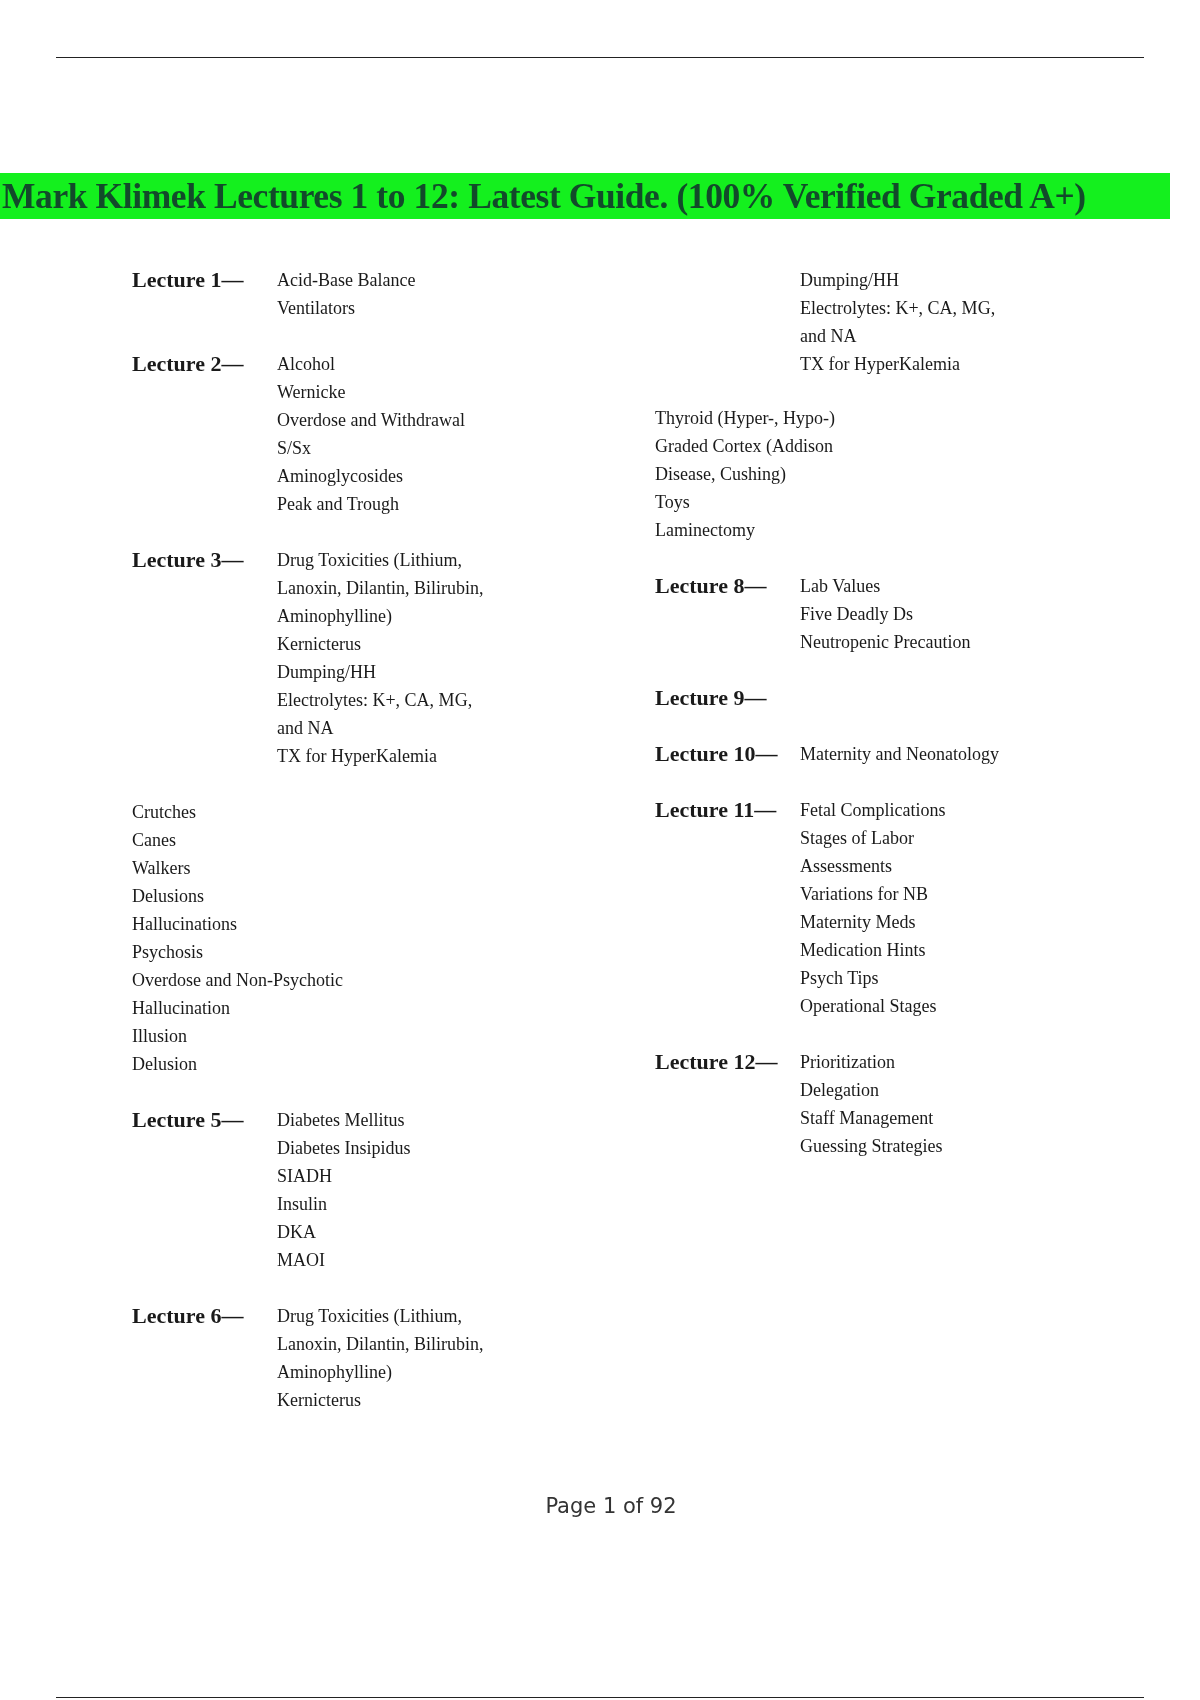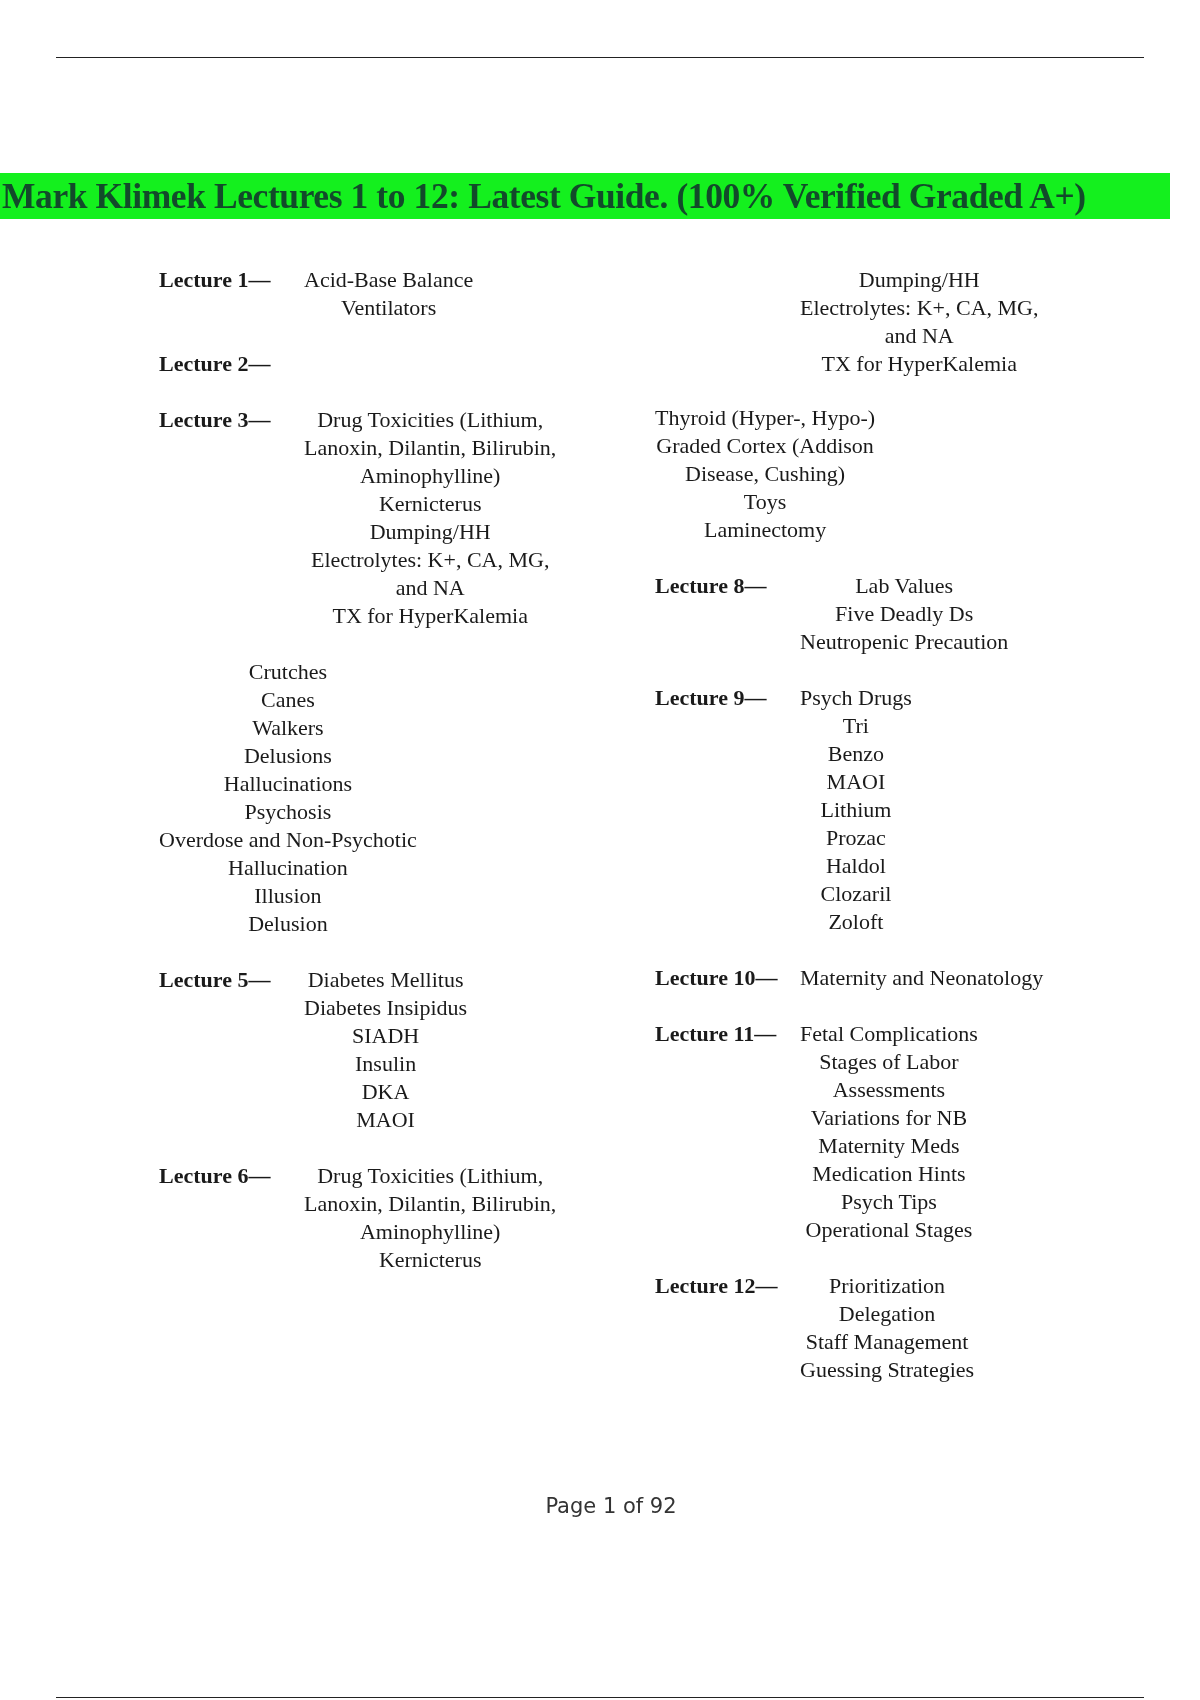--- a/index.html
+++ b/index.html
@@ -3,46 +3,54 @@
   <meta charset="utf-8">
   <style>
     html, body { margin: 0; padding: 0; background: #ffffff; }
     body { width: 1200px; height: 1700px; position: relative; overflow: hidden; font-family: "Liberation Serif", serif; color: #1a1a1a; }
     .hr { position: absolute; left: 56px; width: 1088px; height: 0; border-top: 1.5px solid #222; }
     .hr.top { top: 57px; }
     .hr.bottom { top: 1697px; }
     .title-bar { position: absolute; left: 0; top: 173px; width: 1170px; height: 46px; background: #14f01e; }
     .title { position: absolute; left: 2px; top: 175px; font-family: "Liberation Serif", serif; font-weight: bold; font-size: 36px; line-height: 42px; color: #124a2a; white-space: nowrap; letter-spacing: -0.4px; transform: scaleX(0.985); transform-origin: left; }
     .col { position: absolute; top: 266px; }
-    .col.left { left: 159px; }
+    .col.left { left: 132px; }
     .col.right { left: 655px; }
     .lec { display: flex; margin-bottom: 28px; }
     .lec.cont { margin-left: 145px; }
     .lec-label { width: 145px; font-weight: bold; font-size: 22px; line-height: 28px; white-space: nowrap; }
-    .topics { font-size: 22px; line-height: 28px; text-align: center; }
+    .topics { font-size: 18px; line-height: 28px; }
     .topic { white-space: nowrap; }
     .footer { position: absolute; top: 1494px; left: 0; width: 1222px; text-align: center; font-family: "DejaVu Sans", sans-serif; font-size: 21px; color: #333; }
   </style>
 </head>
 <body>
 
 <div class="hr top"></div>
 <div class="title-bar"></div>
 <div class="title">Mark Klimek Lectures 1 to 12: Latest Guide. (100% Verified Graded A+)</div>
 
 <div class="col left" id="leftCol">
     <div class="lec">
       <div class="lec-label">Lecture 1—</div>
       <div class="topics">
         <div class="topic">Acid-Base Balance</div>
         <div class="topic">Ventilators</div>
       </div>
     </div>
     <div class="lec">
       <div class="lec-label">Lecture 2—</div>
+      <div class="topics">
+        <div class="topic">Alcohol</div>
+        <div class="topic">Wernicke</div>
+        <div class="topic">Overdose and Withdrawal</div>
+        <div class="topic">S/Sx</div>
+        <div class="topic">Aminoglycosides</div>
+        <div class="topic">Peak and Trough</div>
+      </div>
     </div>
     <div class="lec">
       <div class="lec-label">Lecture 3—</div>
       <div class="topics">
         <div class="topic">Drug Toxicities (Lithium,</div>
         <div class="topic">Lanoxin, Dilantin, Bilirubin,</div>
         <div class="topic">Aminophylline)</div>
         <div class="topic">Kernicterus</div>
         <div class="topic">Dumping/HH</div>
         <div class="topic">Electrolytes: K+, CA, MG,</div>
@@ -106,31 +114,20 @@
     <div class="lec">
       <div class="lec-label">Lecture 8—</div>
       <div class="topics">
         <div class="topic">Lab Values</div>
         <div class="topic">Five Deadly Ds</div>
         <div class="topic">Neutropenic Precaution</div>
       </div>
     </div>
     <div class="lec">
       <div class="lec-label">Lecture 9—</div>
-      <div class="topics">
-        <div class="topic">Psych Drugs</div>
-        <div class="topic">Tri</div>
-        <div class="topic">Benzo</div>
-        <div class="topic">MAOI</div>
-        <div class="topic">Lithium</div>
-        <div class="topic">Prozac</div>
-        <div class="topic">Haldol</div>
-        <div class="topic">Clozaril</div>
-        <div class="topic">Zoloft</div>
-      </div>
     </div>
     <div class="lec">
       <div class="lec-label">Lecture 10—</div>
       <div class="topics">
         <div class="topic">Maternity and Neonatology</div>
       </div>
     </div>
     <div class="lec">
       <div class="lec-label">Lecture 11—</div>
       <div class="topics">

